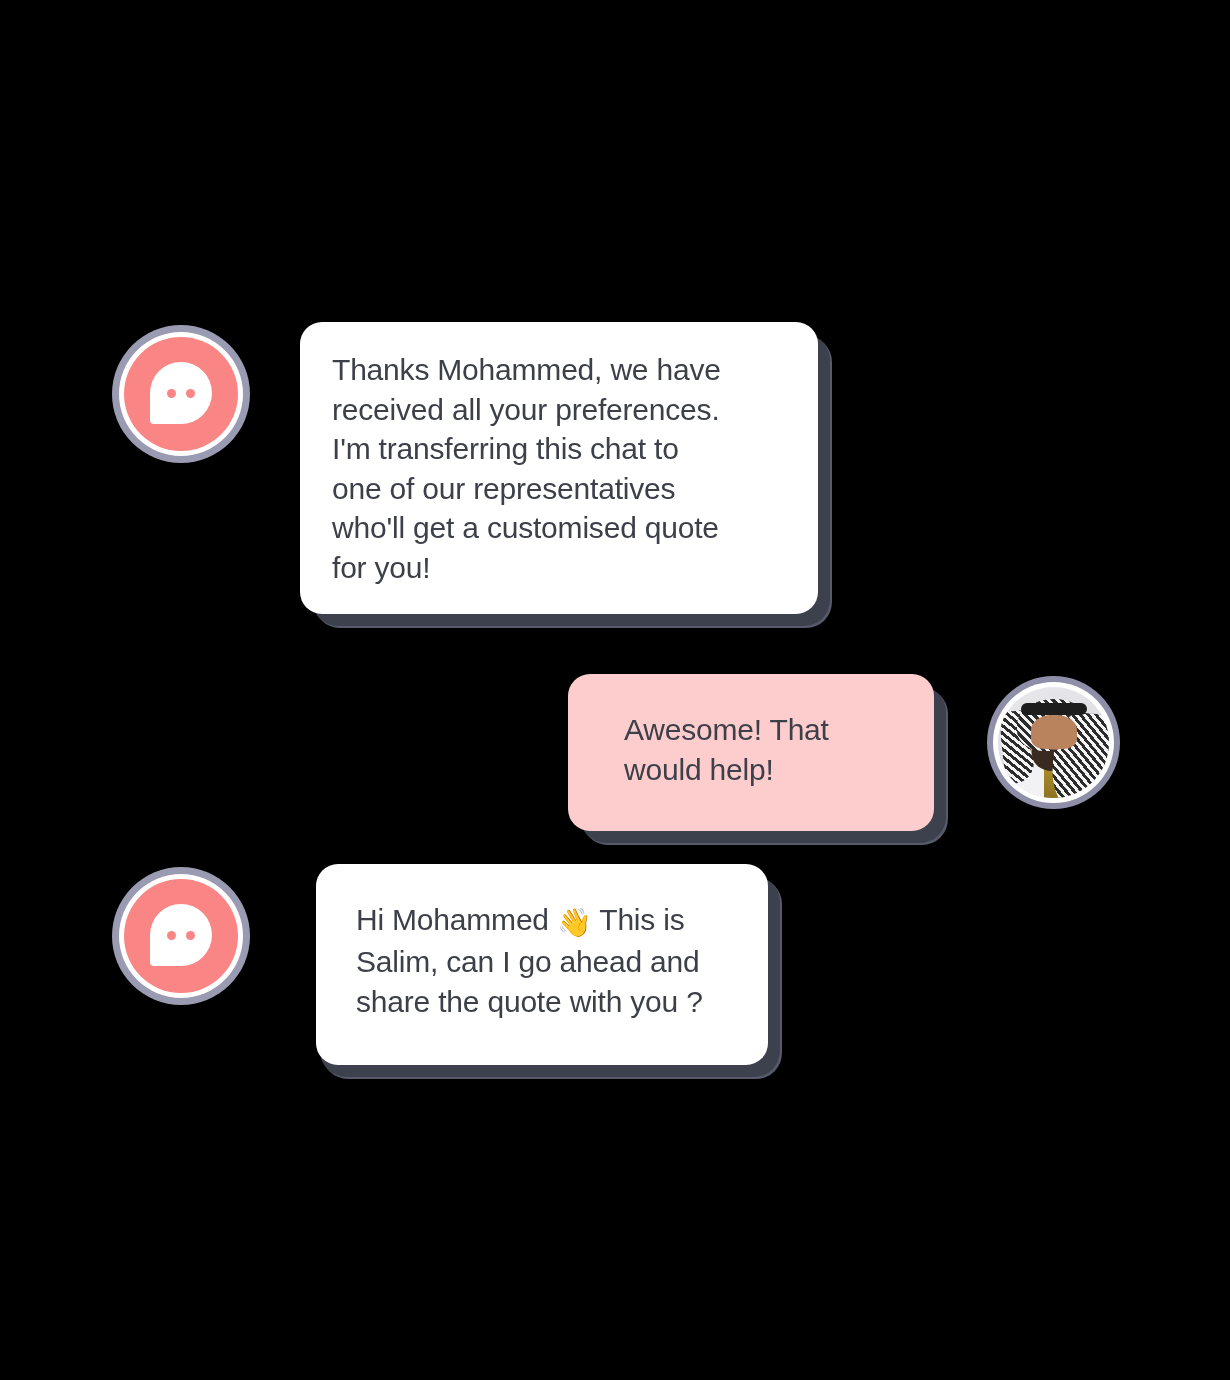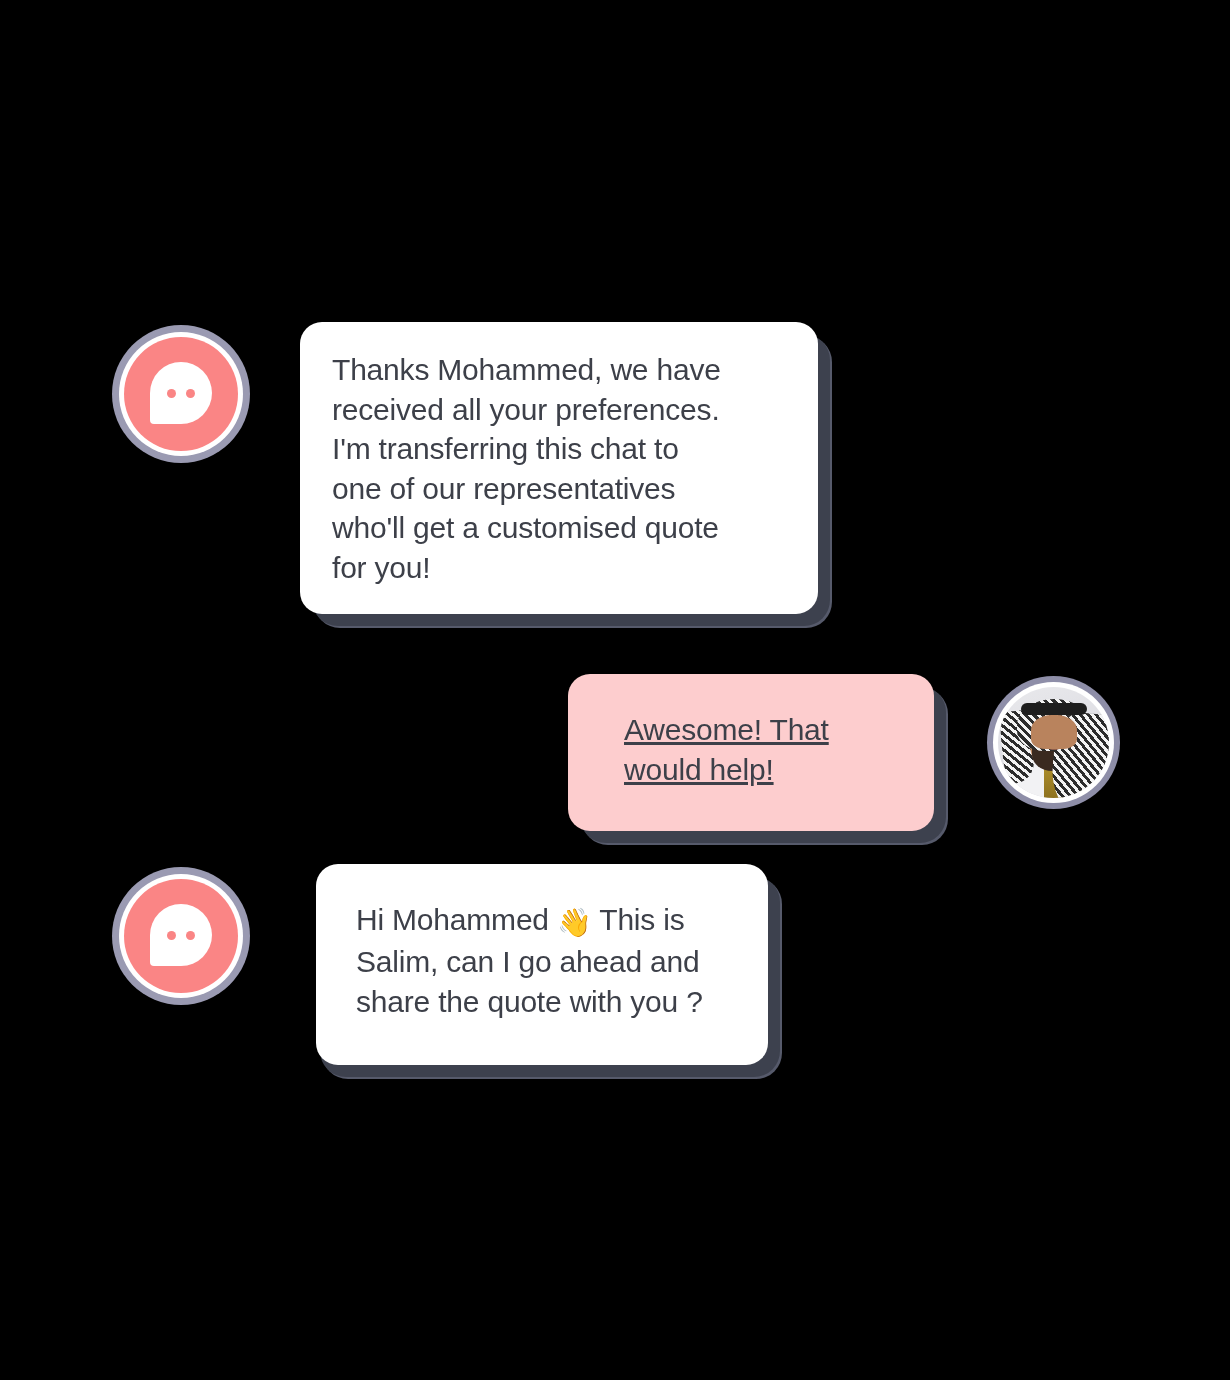--- a/index.html
+++ b/index.html
@@ -287,21 +287,21 @@
 received all your preferences.
 I'm transferring this chat to
 one of our representatives
 who'll get a customised quote
 for you!</div>
   </div>
 
   <div class="bubble-wrap" style="left:568px; top:674px; width:366px;">
     <div class="bubble-shadow-outline"></div>
     <div class="bubble-shadow"></div>
-    <div class="bubble user" style="padding:36px 48px 42px 56px;text-decoration:underline;">Awesome! That
+    <div class="bubble user" style="padding:36px 48px 42px 56px;">Awesome! That
 would help!</div>
   </div>
 
   <div class="avatar avatar-human" style="left:987px; top:676px;">
     <div class="ring-white">
       <div class="photo">
         <div class="shoulders"></div>
         <div class="scarf-left"></div>
         <div class="head"></div>
         <div class="beard"></div>

